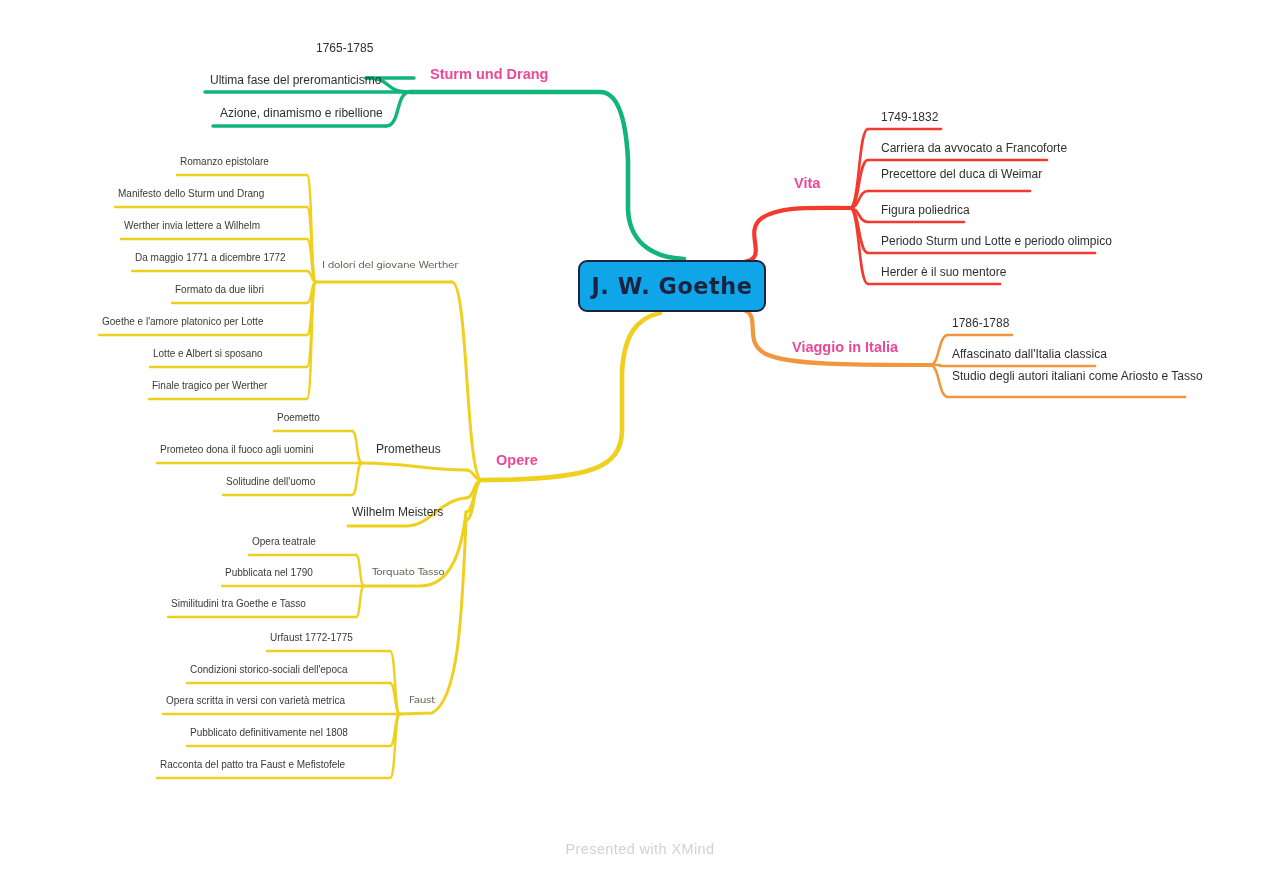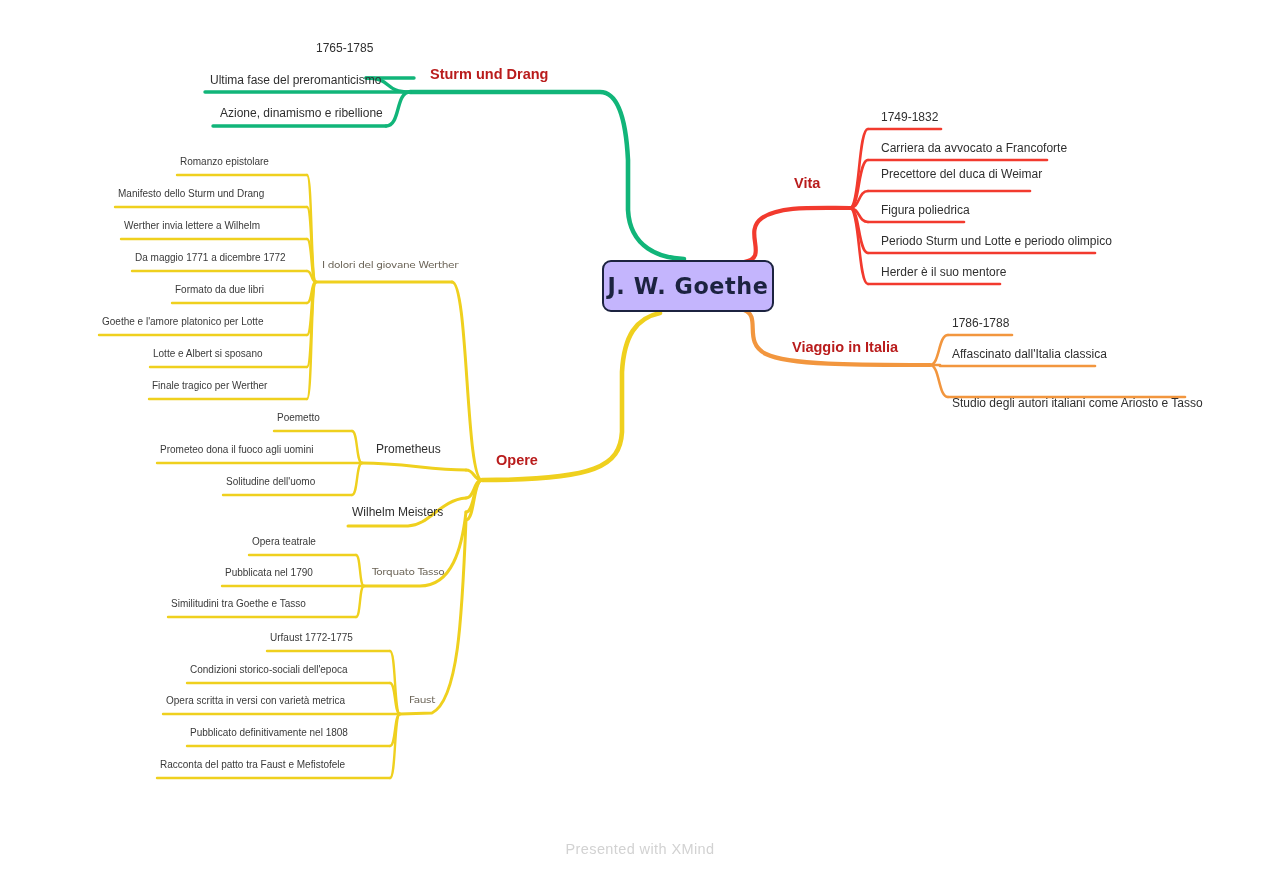--- a/index.html
+++ b/index.html
@@ -23,21 +23,21 @@
   .node-label {
     position: absolute;
     white-space: nowrap;
     color: #2b2b2b;
     font-family: "Liberation Sans", sans-serif;
     line-height: 1;
   }
   .lvl1 {
     font-size: 14.5px;
     font-weight: bold;
-    color: #b91c1c;
+    color: #ec4899;
   }
   .lvl2 {
     font-size: 12px;
     font-weight: normal;
     color: #2f2f2f;
   }
   .lvl3 {
     font-size: 10px;
     font-weight: normal;
     color: #3a3a3a;
@@ -50,30 +50,29 @@
     transform: scaleY(0.84) scaleX(0.96);
     transform-origin: left bottom;
     color: #5e5648;
     opacity: 0.92;
   }
 
   #root-node {
     position: absolute;
     left: 578px;
     top: 260px;
-    width: 172px;
+    width: 188px;
     height: 52px;
     border: 2.5px solid #1c2340;
     border-radius: 9px;
-    background: #c4b5fd;
+    background: #0ea5e9;
     box-sizing: border-box;
     display: flex;
     align-items: center;
     justify-content: center;
-    margin-left: 24px;
   }
   #root-text {
     font-family: "DejaVu Sans", sans-serif;
     font-size: 23px;
     font-weight: bold;
     color: #1c2340;
     letter-spacing: 0.6px;
     transform: scaleX(0.97);
   }
   #footer {
@@ -186,21 +185,21 @@
     <div class="node-label lvl1" style="left: 430px; top: 67px;">Sturm und Drang</div>
     <div class="node-label lvl2" style="left: 881px; top: 111px;">1749-1832</div>
     <div class="node-label lvl2" style="left: 881px; top: 142px;">Carriera da avvocato a Francoforte</div>
     <div class="node-label lvl2" style="left: 881px; top: 168px;">Precettore del duca di Weimar</div>
     <div class="node-label lvl2" style="left: 881px; top: 204px;">Figura poliedrica</div>
     <div class="node-label lvl2" style="left: 881px; top: 235px;">Periodo Sturm und Lotte e periodo olimpico</div>
     <div class="node-label lvl2" style="left: 881px; top: 266px; text-align: center;">Herder è il suo mentore</div>
     <div class="node-label lvl1" style="left: 794px; top: 176px;">Vita</div>
     <div class="node-label lvl2" style="left: 952px; top: 317px;">1786-1788</div>
     <div class="node-label lvl2" style="left: 952px; top: 348px;">Affascinato dall'Italia classica</div>
-    <div class="node-label lvl2" style="left: 952px; top: 397px;">Studio degli autori italiani come Ariosto e Tasso</div>
+    <div class="node-label lvl2" style="left: 952px; top: 370px;">Studio degli autori italiani come Ariosto e Tasso</div>
     <div class="node-label lvl1" style="left: 792px; top: 340px;">Viaggio in Italia</div>
     <div class="node-label lvl1" style="left: 496px; top: 453px;">Opere</div>
     <div class="node-label hand" style="left: 322px; top: 259px;">I dolori del giovane Werther</div>
     <div class="node-label lvl3" style="left: 180px; top: 157px;">Romanzo epistolare</div>
     <div class="node-label lvl3" style="left: 118px; top: 189px;">Manifesto dello Sturm und Drang</div>
     <div class="node-label lvl3" style="left: 124px; top: 221px;">Werther invia lettere a Wilhelm</div>
     <div class="node-label lvl3" style="left: 135px; top: 253px;">Da maggio 1771 a dicembre 1772</div>
     <div class="node-label lvl3" style="left: 175px; top: 285px;">Formato da due libri</div>
     <div class="node-label lvl3" style="left: 102px; top: 317px;">Goethe e l'amore platonico per Lotte</div>
     <div class="node-label lvl3" style="left: 153px; top: 349px;">Lotte e Albert si sposano</div>

